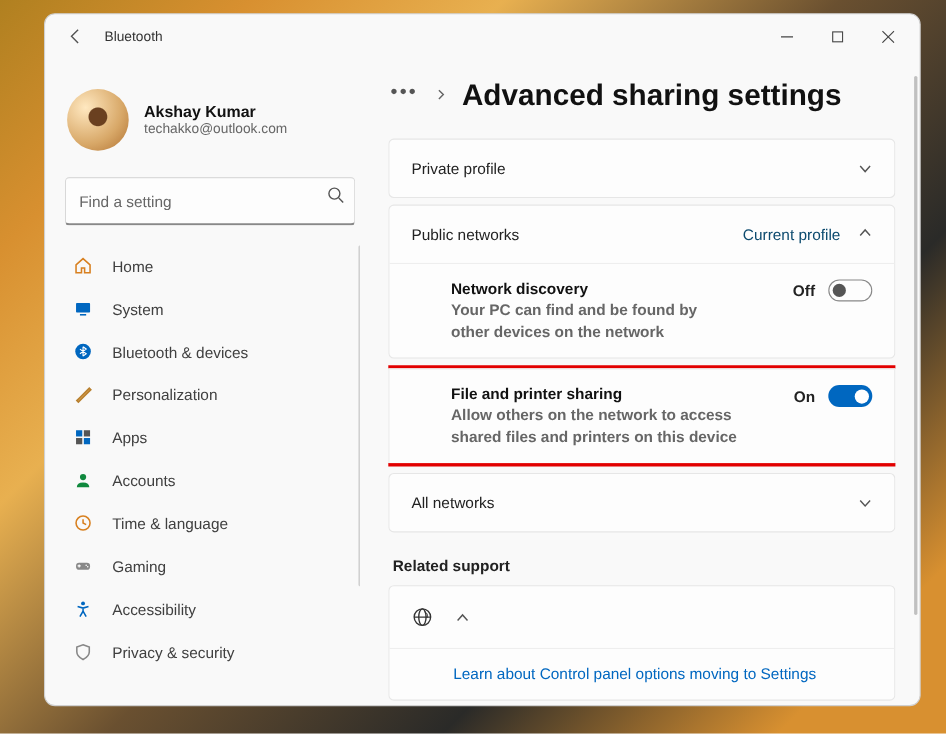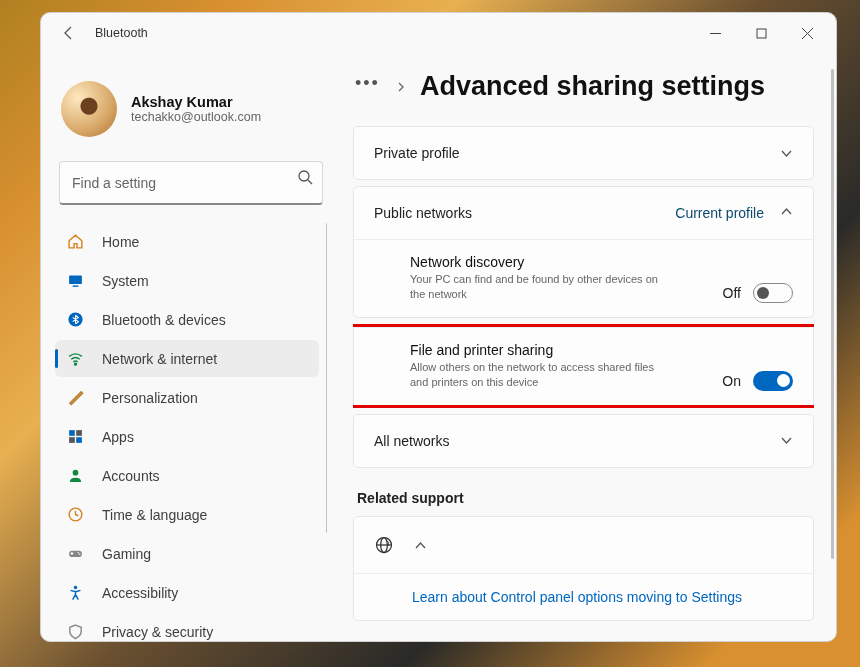--- a/index.html
+++ b/index.html
@@ -56,24 +56,24 @@
 .breadcrumb { display: flex; align-items: center; gap: 14px; margin-bottom: 24px; }
 .breadcrumb-dots { font-size: 18px; color: #555; letter-spacing: 2px; padding: 0 2px 6px 2px;}
 .breadcrumb-chev { color: #666; }
 .breadcrumb-title { font-size: 27px; font-weight: 600; color: #111; }
 
 .card { background: #fdfdfd; border: 1px solid #e6e6e6; border-radius: 5px; margin-bottom: 6px; }
 .card-head { display: flex; align-items: center; justify-content: space-between; padding: 18px 20px; font-size: 14px; color: #222; }
 .card-head .right { display: flex; align-items: flex-start; gap: 16px; font-size: 14px; color: #0c4a6e; }
 .chev { width: 13px; height: 13px; color: #555; }
 
-.setting-row { display: flex; align-items: flex-end; gap: 6px; padding: 14px 20px 14px 56px; border-top: 1px solid #eee; }
+.setting-row { display: flex; align-items: flex-start; gap: 6px; padding: 14px 20px 14px 56px; border-top: 1px solid #eee; font-weight: bold; }
 .setting-text { flex: 1; }
 .setting-title { font-size: 14px; color: #111; }
-.setting-desc { font-size: 11px; color: #666; line-height: 1.4; padding-top: 2px; max-width: 260px; }
+.setting-desc { font-size: 14px; color: #666; line-height: 1.4; padding-top: 2px; max-width: 260px; }
 .toggle-wrap { display: flex; align-items: center; gap: 12px; }
 .toggle-label { font-size: 14px; color: #222; }
 .toggle { width: 40px; height: 20px; border-radius: 20px; position: relative; }
 .toggle.off { background: #fdfdfd; border: 1px solid #888; }
 .toggle.off::after { content: ""; position: absolute; width: 12px; height: 12px; background: #555; border-radius: 50%; left: 3px; top: 3px; }
 .toggle.on { background: #0067c0; }
 .toggle.on::after { content: ""; position: absolute; width: 13px; height: 13px; background: #fff; border-radius: 50%; right: 3px; top: 3.5px; }
 
 .highlight-box { border: 3px solid #e20000; border-radius: 2px; margin: 0 -6px 6px -6px; padding: 0; }
 .highlight-box .setting-row { border-top: 1px solid #eee; background: #fdfdfd; border-left: 1px solid #e6e6e6; border-right: 1px solid #e6e6e6; margin: 0 3px; }
@@ -163,31 +163,20 @@
           </li>
           <li class="nav-item">
             <span class="nav-icon">
                     <svg viewBox="0 0 24 24" fill="#0067c0">
                       <circle cx="12" cy="12" r="10"></circle>
                       <path d="M12 6 L16 9 L8 15 M12 18 L16 15 L8 9 M12 6 V18" stroke="#fff" stroke-width="1.5" fill="none"></path>
                     </svg>
                   </span>
             <span>Bluetooth &amp; devices</span>
           </li>
-          <li class="nav-item active">
-            <span class="nav-icon">
-                    <svg viewBox="0 0 24 24" fill="none" stroke="#10893e" stroke-width="2">
-                      <path d="M3 9 Q12 2 21 9"></path>
-                      <path d="M6 13 Q12 8 18 13"></path>
-                      <path d="M9 17 Q12 14 15 17"></path>
-                      <circle cx="12" cy="20" r="1.3" fill="#10893e"></circle>
-                    </svg>
-                  </span>
-            <span>Network &amp; internet</span>
-          </li>
           <li class="nav-item">
             <span class="nav-icon">
                     <svg viewBox="0 0 24 24" fill="none" stroke="#b88030" stroke-width="2">
                       <path d="M4 20 L8 16 L20 4 L22 6 L10 18 L6 22 Z" fill="#d8a050"></path>
                     </svg>
                   </span>
             <span>Personalization</span>
           </li>
           <li class="nav-item">
             <span class="nav-icon">

